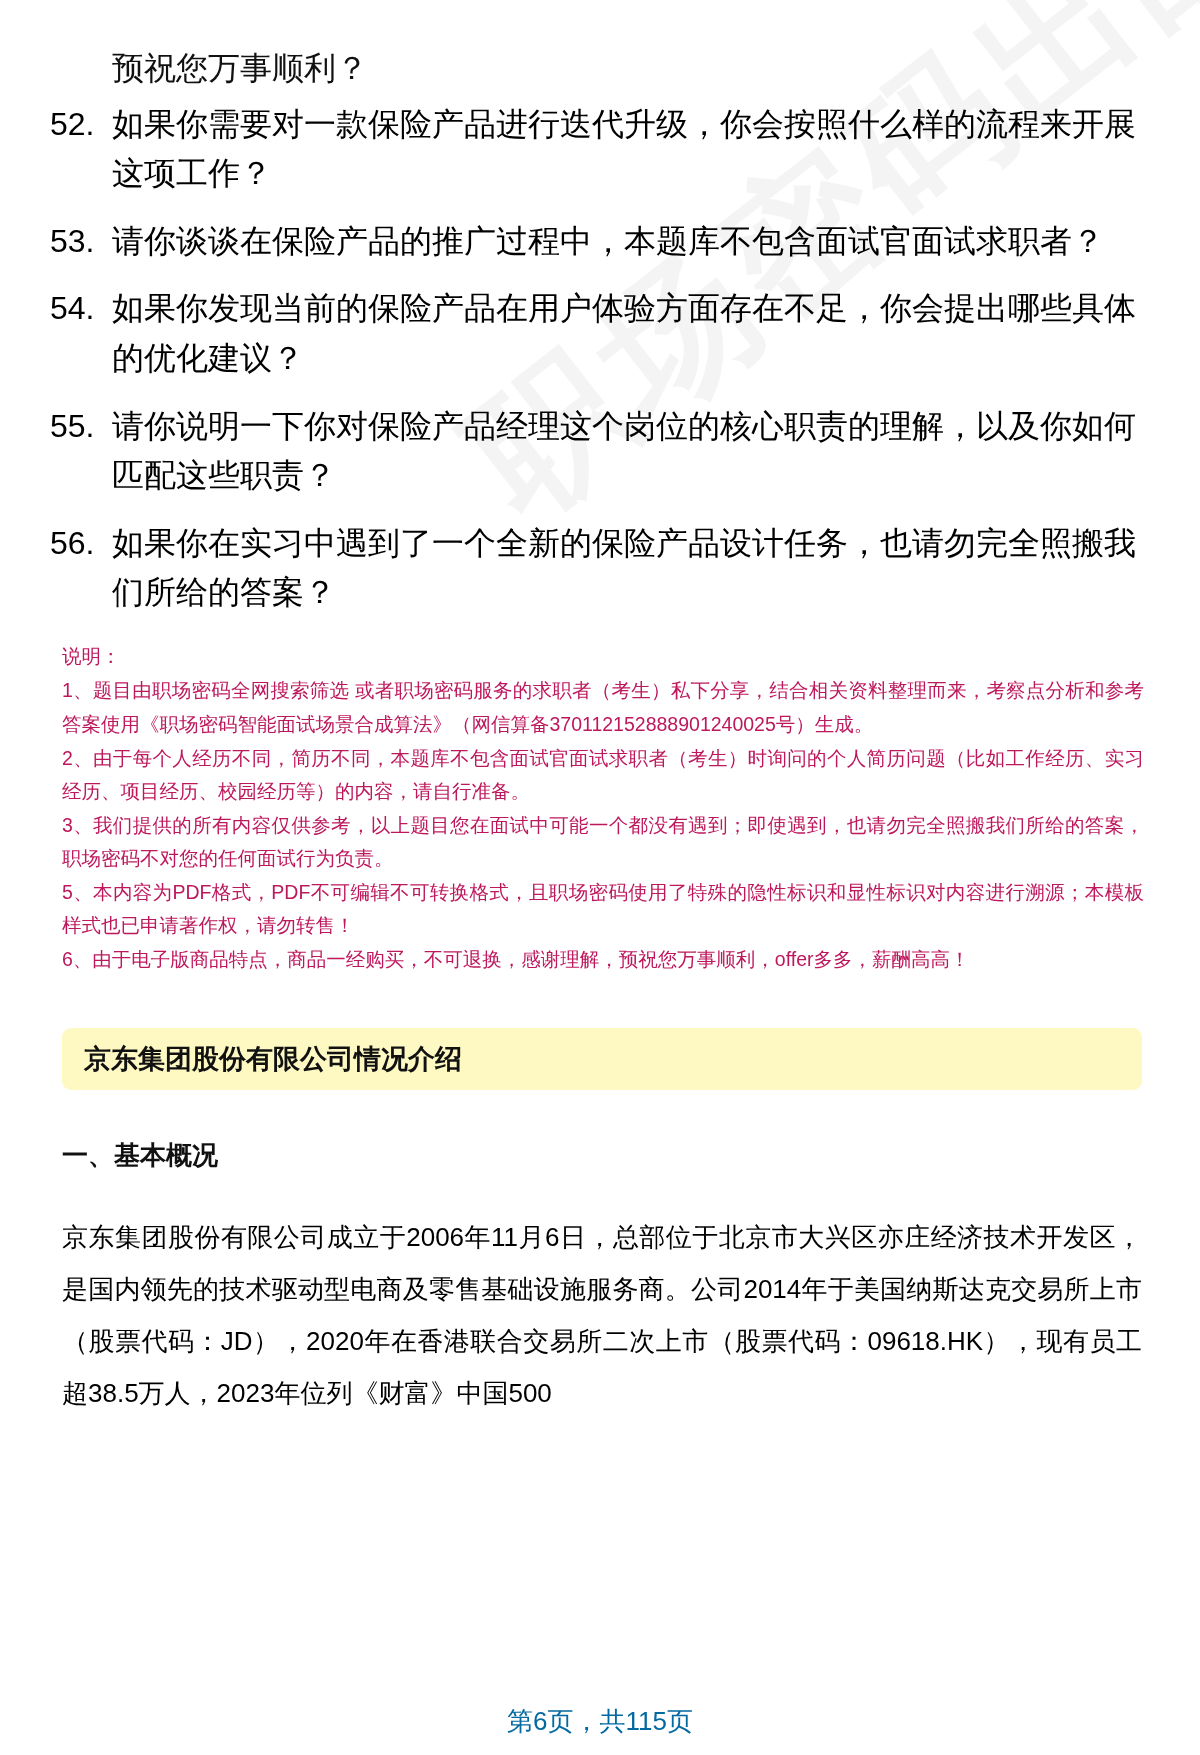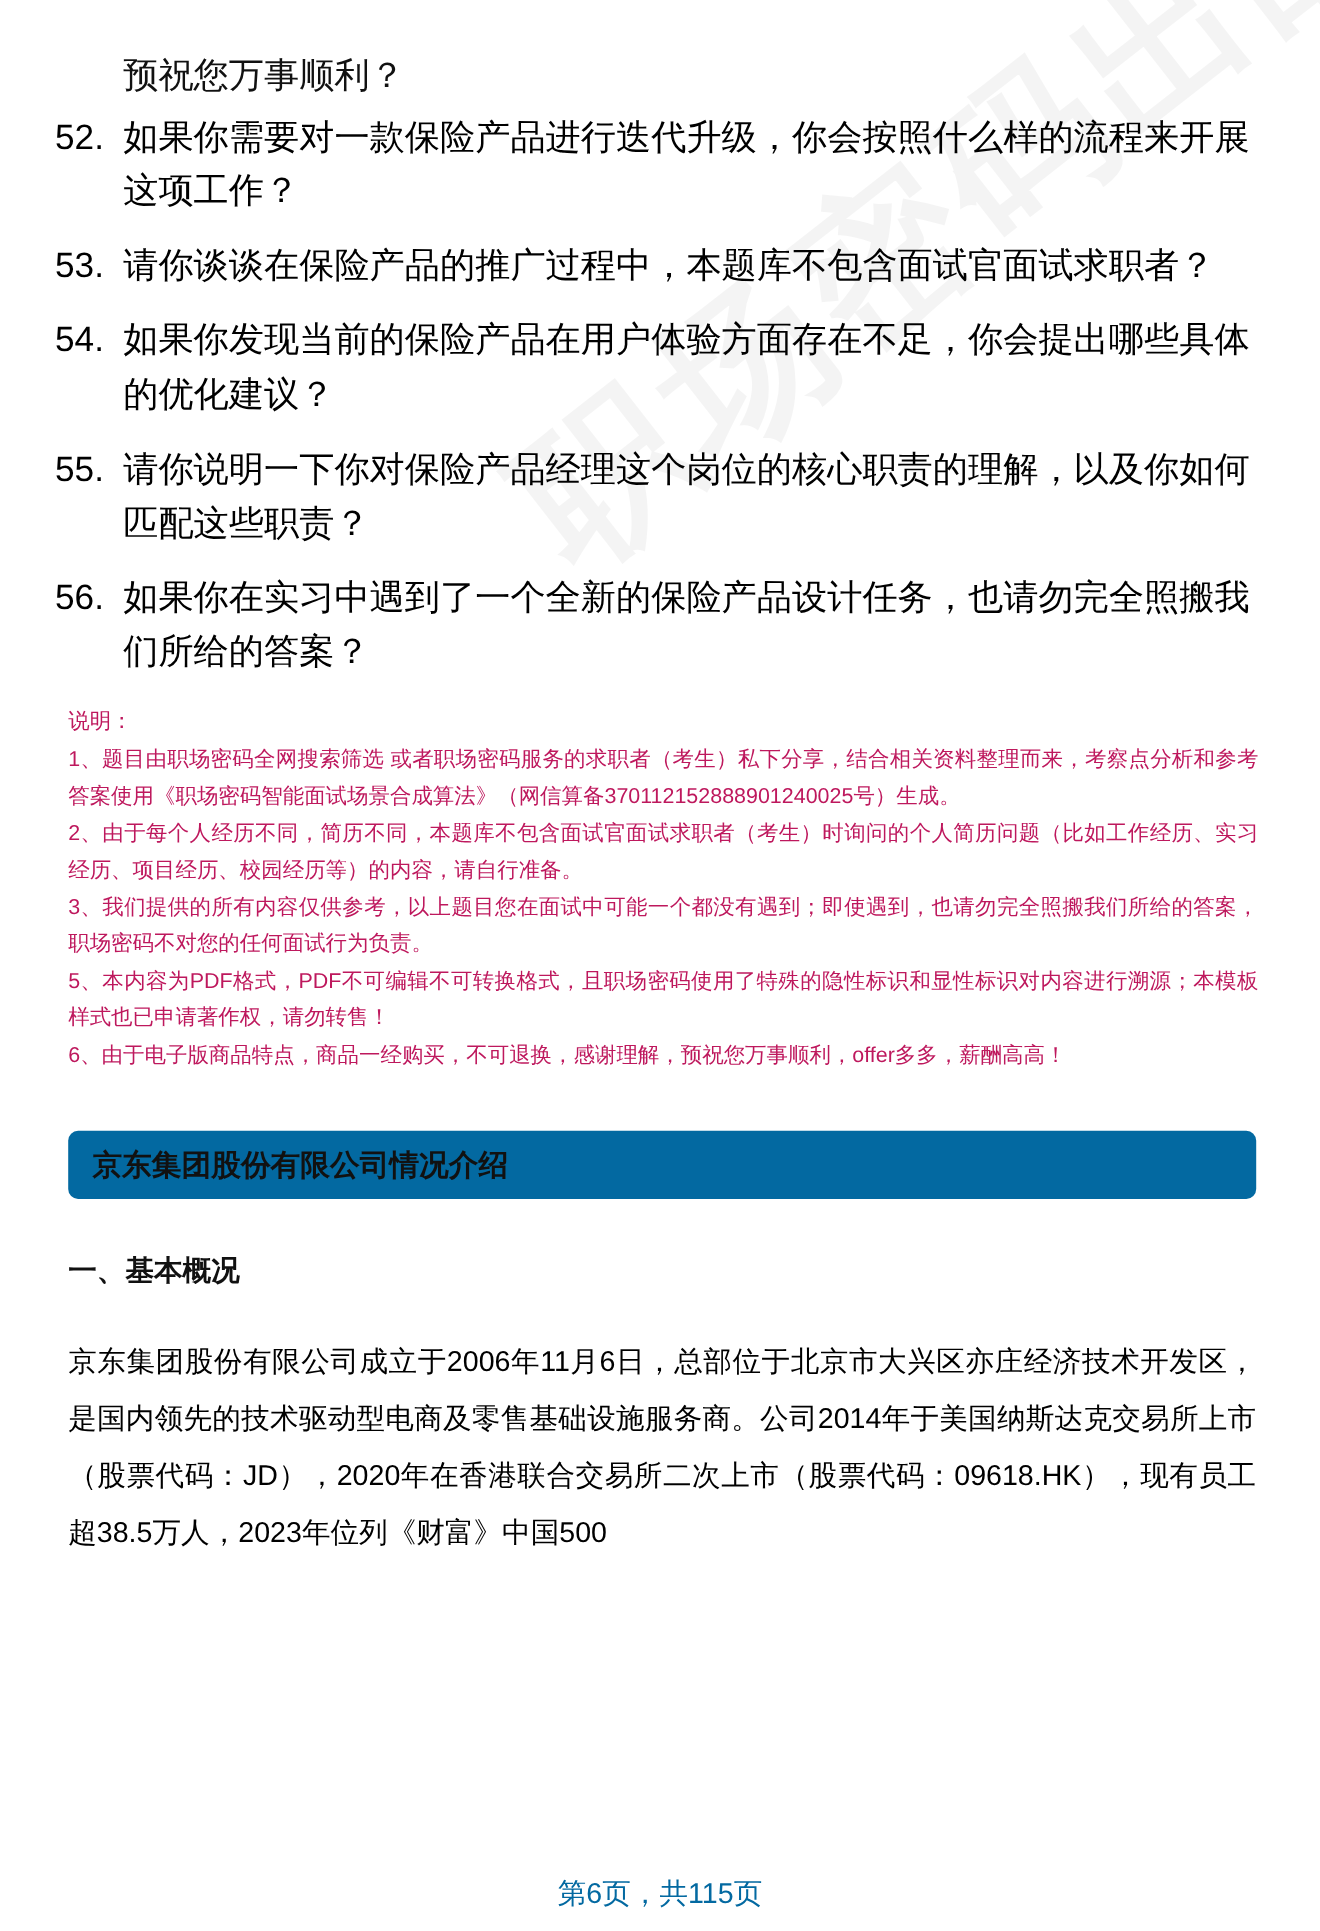--- a/index.html
+++ b/index.html
@@ -92,21 +92,21 @@
   }
   .note-line {
     margin: 0;
     text-align: justify;
     text-justify: inter-ideograph;
   }
 
   
   .banner {
     margin: 52px 58px 0 62px;
-    background: #0369a1;
+    background: #fef9c3;
     border-radius: 9px;
     height: 62px;
     display: flex;
     align-items: center;
     padding: 0 0 0 22px;
     box-sizing: border-box;
   }
   .banner-title {
     font-size: 27px;
     font-weight: 700;

